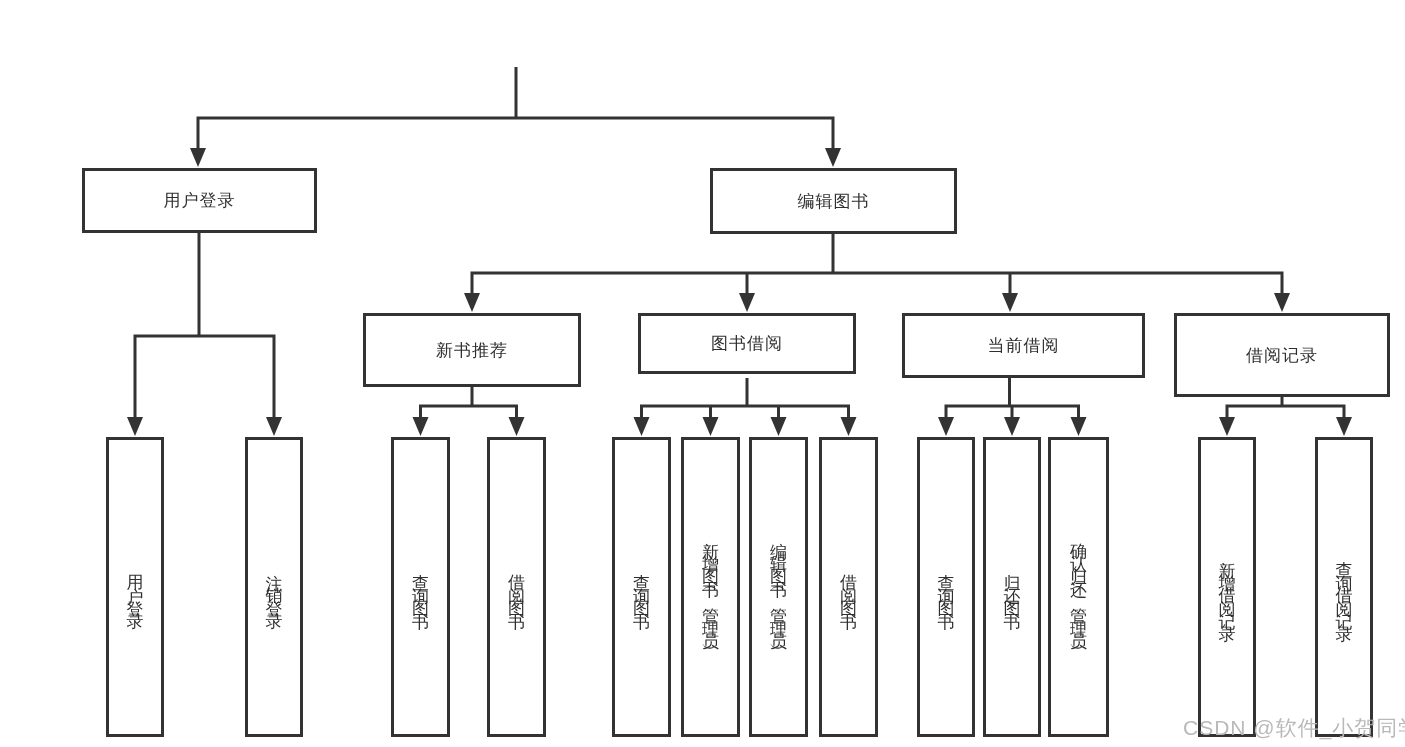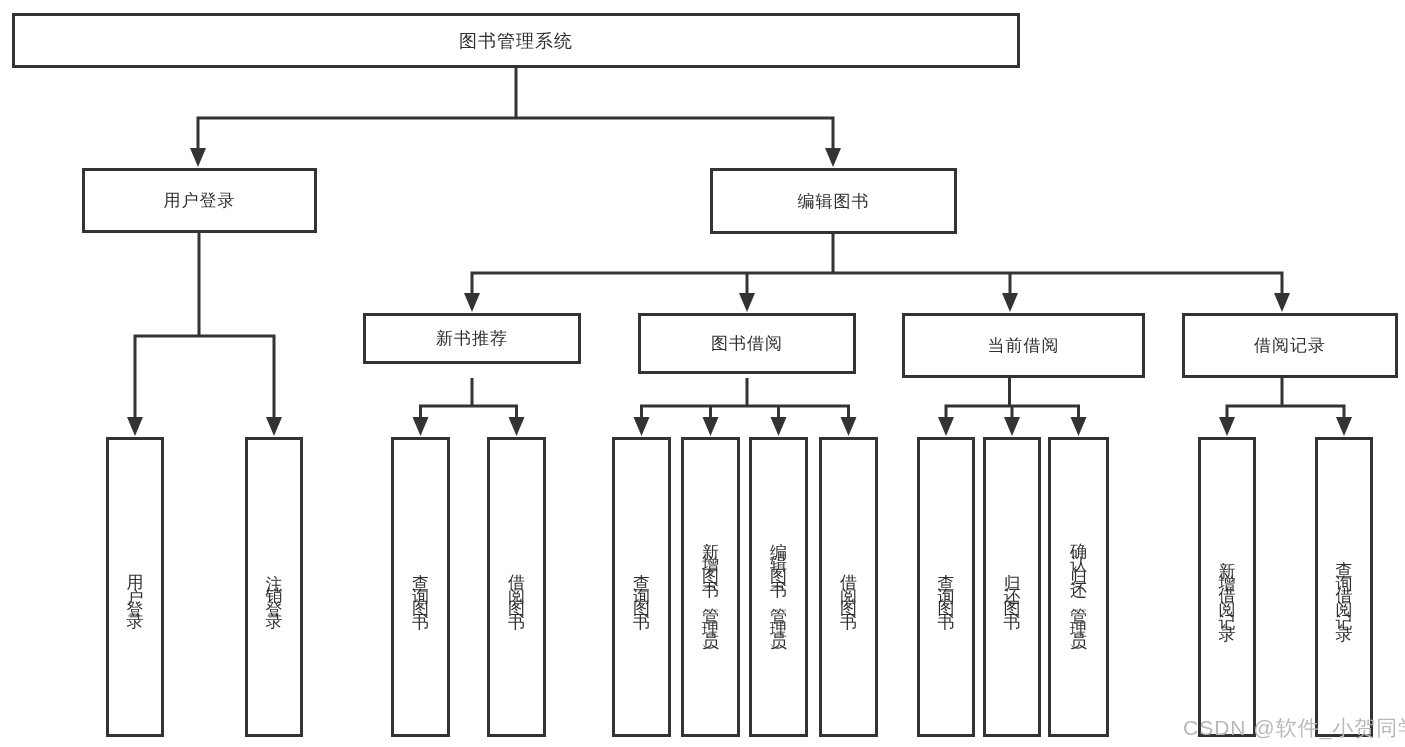--- a/index.html
+++ b/index.html
@@ -93,41 +93,38 @@
       <path d="M778.5 436 l-8 -19 h16 z"></path>
       <path d="M848.5 436 l-8 -19 h16 z"></path>
       <path d="M946 436 l-8 -19 h16 z"></path>
       <path d="M1012 436 l-8 -19 h16 z"></path>
       <path d="M1078.5 436 l-8 -19 h16 z"></path>
       <path d="M1227 436 l-8 -19 h16 z"></path>
       <path d="M1344 436 l-8 -19 h16 z"></path>
     </g>
   </svg>
 
-  <div class="node h-node root-node" style="left:12px;top:13px;width:1008px;height:55px;">
-    <span>图书管理系统</span>
-  </div>
 
   <div class="node h-node" style="left:82px;top:168px;width:235px;height:65px;">
     <span>用户登录</span>
   </div>
   <div class="node h-node" style="left:710px;top:168px;width:247px;height:66px;">
     <span>编辑图书</span>
   </div>
 
-  <div class="node h-node" style="left:363px;top:313px;width:218px;height:51px;">
+  <div class="node h-node" style="left:363px;top:313px;width:218px;height:74px;">
     <span>新书推荐</span>
   </div>
   <div class="node h-node" style="left:638px;top:313px;width:218px;height:61px;">
     <span>图书借阅</span>
   </div>
   <div class="node h-node" style="left:902px;top:313px;width:243px;height:65px;">
     <span>当前借阅</span>
   </div>
-  <div class="node h-node" style="left:1174px;top:313px;width:216px;height:65px;margin-left:8px;">
+  <div class="node h-node" style="left:1174px;top:313px;width:216px;height:84px;">
     <span>借阅记录</span>
   </div>
 
   <div class="node v-node" style="left:106px;top:437px;width:58px;height:300px;">
     <span>用户登录</span>
   </div>
   <div class="node v-node" style="left:245px;top:437px;width:58px;height:300px;">
     <span>注销登录</span>
   </div>
 

